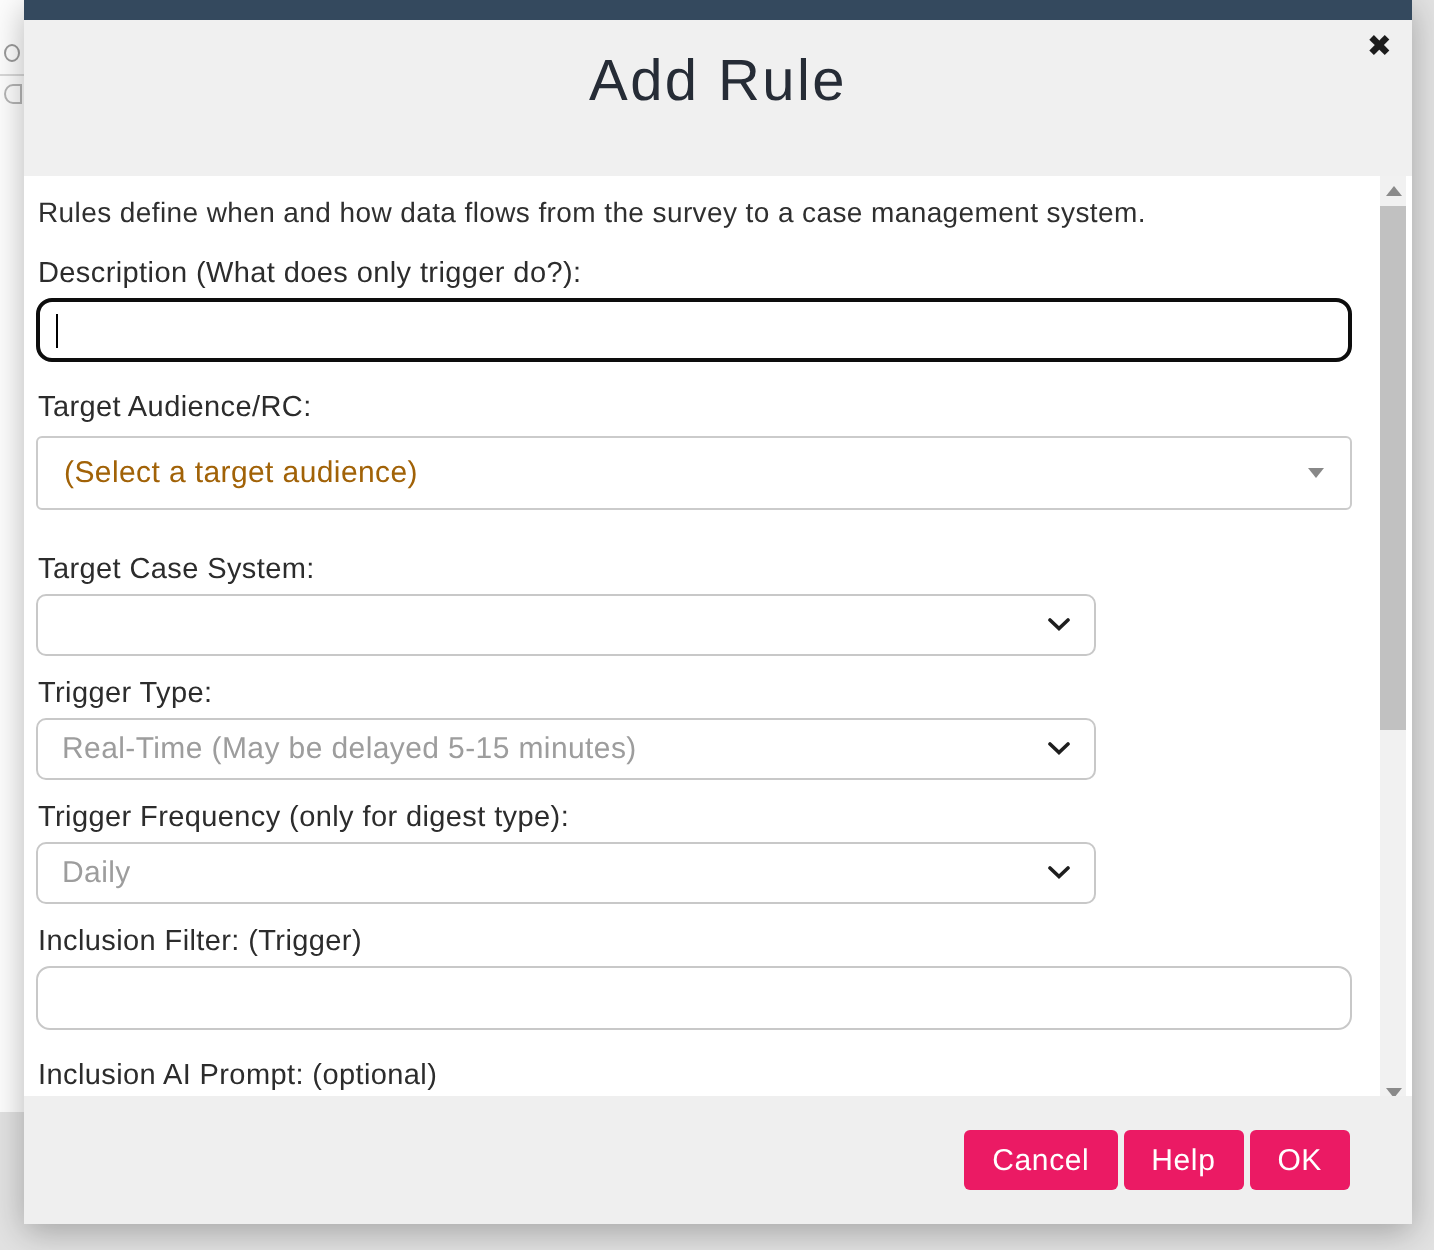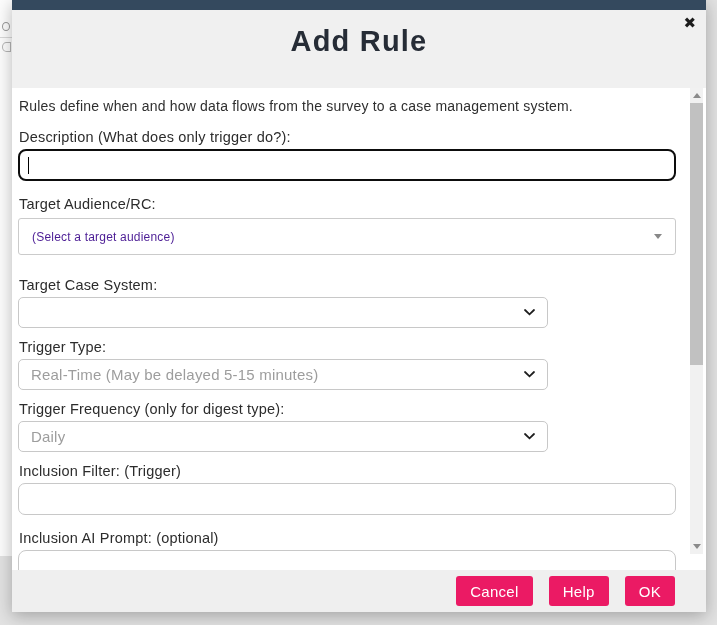--- a/index.html
+++ b/index.html
@@ -33,21 +33,21 @@
     box-shadow:0 4px 16px rgba(0,0,0,.28);
     display:flex; flex-direction:column;
   }
   .modal-topbar { height:10px; background:#34495e; flex:none; }
 
   .modal-header {
     height:78px; flex:none; background:#f0f0f0; position:relative;
     text-align:center;
   }
   .modal-title {
-    font-size:29px; font-weight:700; color:#262c36;
+    font-size:29px; font-weight:400; color:#262c36;
     letter-spacing:1.2px; padding-top:15px; display:inline-block;
   }
   .close-btn {
     position:absolute; top:6px; right:10px;
     background:none; border:none; cursor:pointer;
     font-size:15px; font-weight:700; color:#1c1c1c; line-height:1;
     font-family:"DejaVu Sans", sans-serif;
   }
 
   .modal-body {
@@ -78,21 +78,21 @@
   }
   .fake-select .sel-value { font-size:15px; color:#9d9d9d; white-space:nowrap; overflow:hidden; }
   .chev { flex:none; margin-left:8px; display:flex; align-items:center; }
 
   .select2-box {
     width:658px; height:37px; background:#fff;
     border:1px solid #cbcbcb; border-radius:3px;
     display:flex; align-items:center; justify-content:space-between;
     padding:0 13px; cursor:pointer; margin-top:6px;
   }
-  .select2-box .sel-value { font-size:12px; color:#4c1d95; }
+  .select2-box .sel-value { font-size:15px; color:#a16207; }
   .tri-down {
     width:0; height:0; flex:none;
     border-left:4px solid transparent; border-right:4px solid transparent;
     border-top:5px solid #888;
   }
 
   .textarea-box {
     width:658px; height:62px; background:#fff;
     border:1px solid #c8c8c8; border-radius:8px;
   }
@@ -104,23 +104,23 @@
   }
   .sb-arrow { position:absolute; left:0; width:13px; height:13px; display:flex; align-items:center; justify-content:center; }
   .sb-arrow.up { top:1px; }
   .sb-arrow.down { bottom:1px; }
   .sb-tri-up { width:0; height:0; border-left:4px solid transparent; border-right:4px solid transparent; border-bottom:5px solid #8a8a8a; }
   .sb-tri-down { width:0; height:0; border-left:4px solid transparent; border-right:4px solid transparent; border-top:5px solid #8a8a8a; }
   .sb-thumb { position:absolute; left:0; top:15px; width:13px; height:262px; background:#c1c1c1; }
 
   
   .modal-footer {
-    height:42px; flex:none; background:#efefef;
+    height:64px; flex:none; background:#efefef;
     display:flex; align-items:center; justify-content:flex-end;
-    padding-right:31px; gap:16px;
+    padding-right:31px; gap:3px;
   }
   .btn {
     background:#eb1a64; color:#fff; border:none; border-radius:3px;
     font-family:"Liberation Sans", sans-serif;
     font-size:15px; letter-spacing:.3px; padding:6px 14px; height:30px;
     cursor:pointer;
   }
 </style>
 </head>
 <body>

